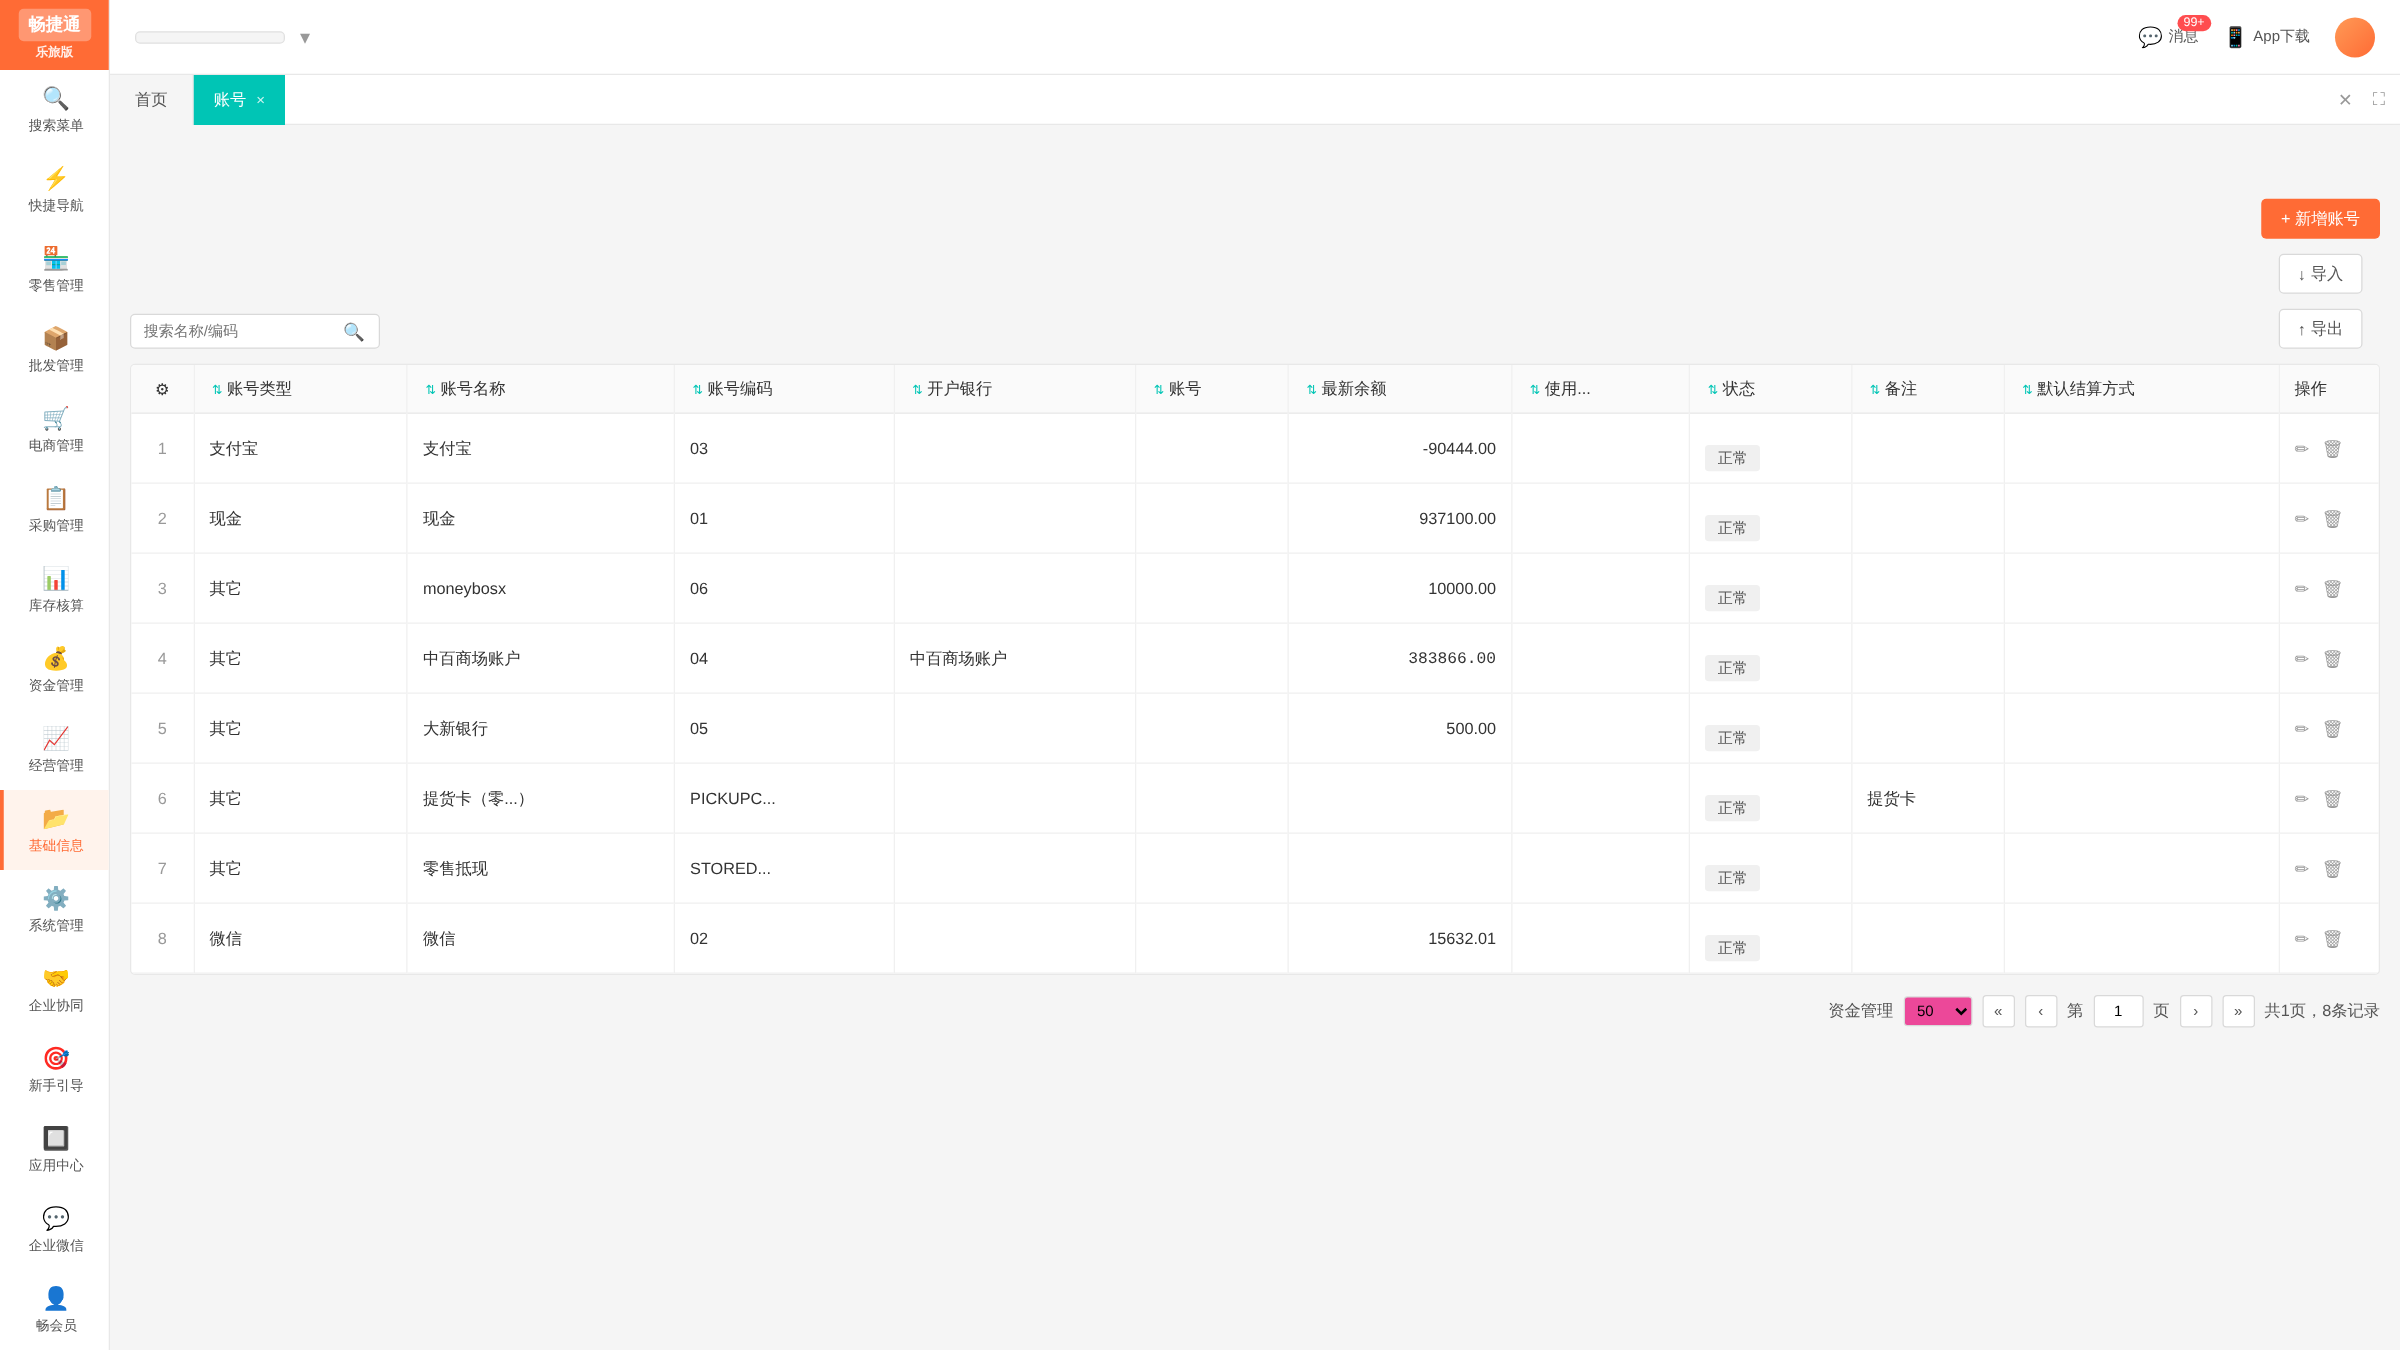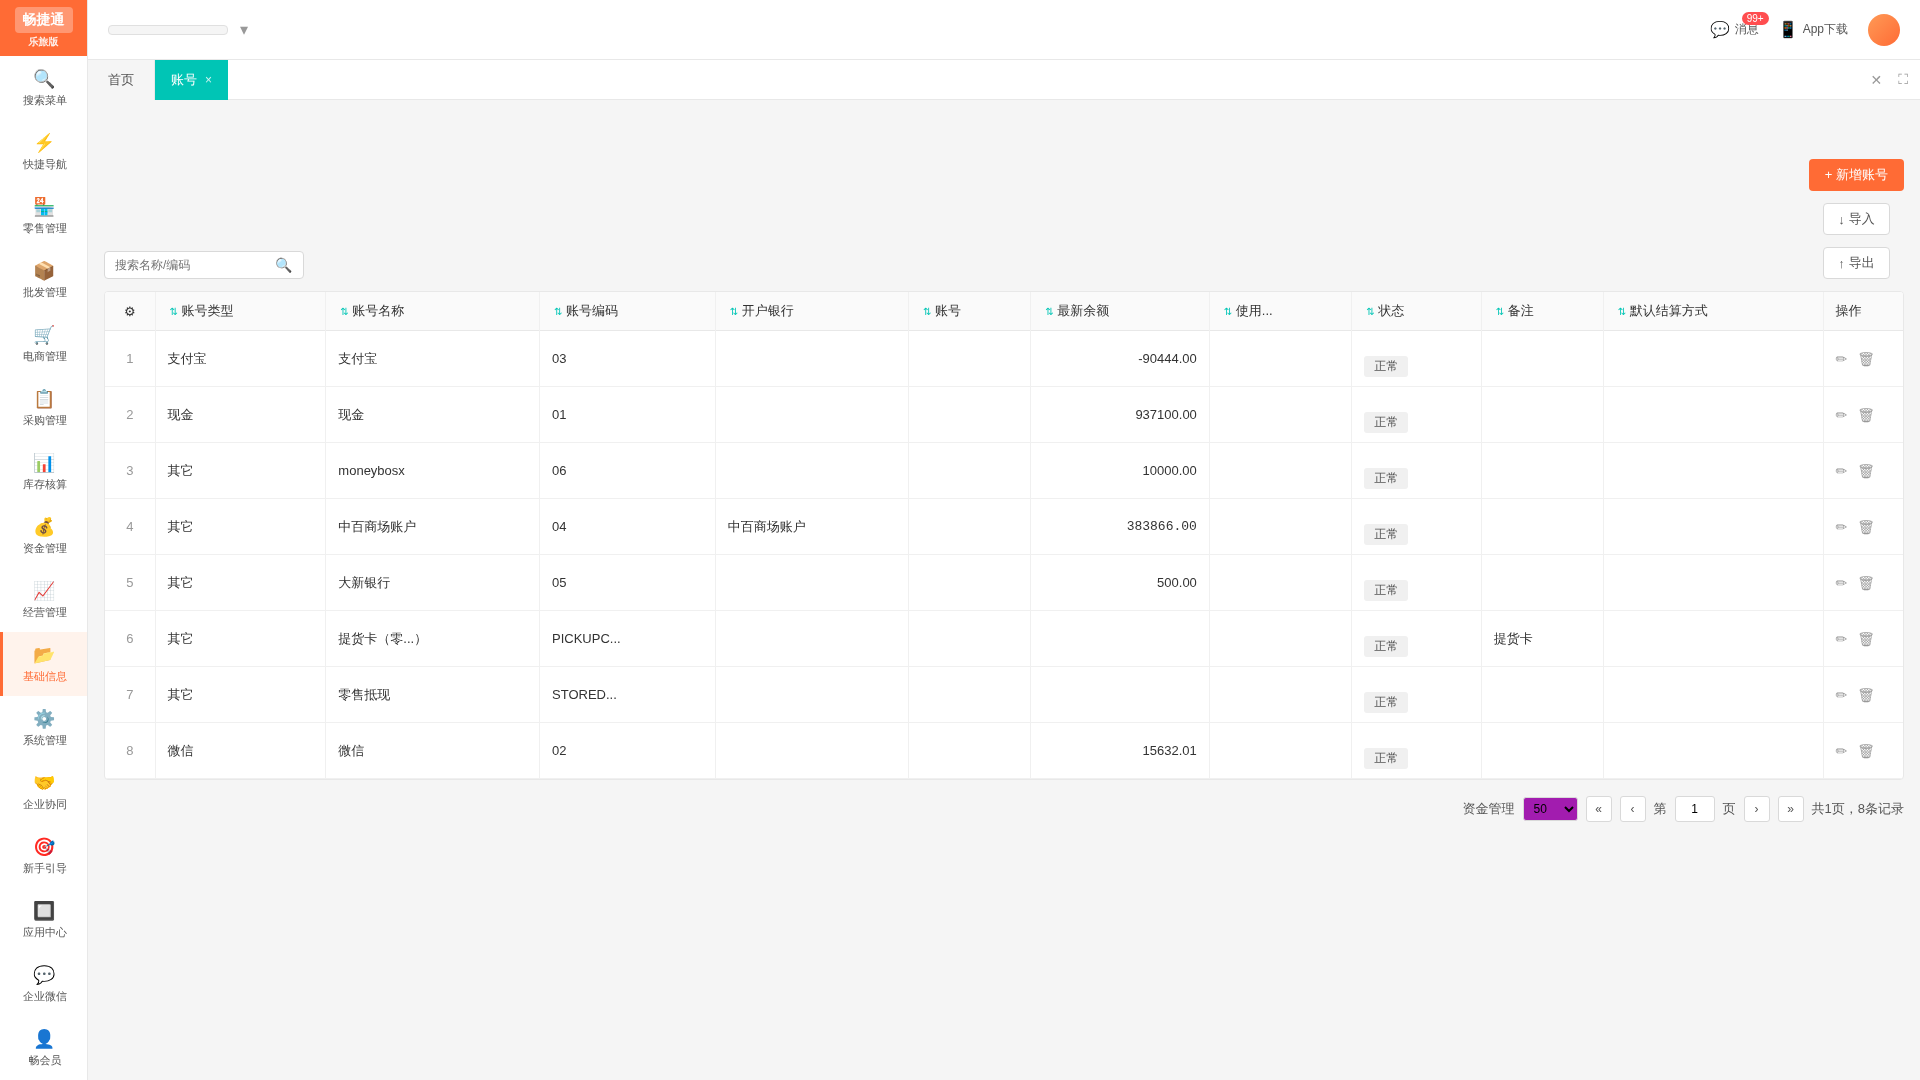--- a/index.html
+++ b/index.html
@@ -314,21 +314,21 @@
       justify-content: flex-end;
       gap: 8px;
       font-size: 13px;
       color: #555;
     }
     .page-select {
       border: 1px solid #d9d9d9;
       border-radius: 3px;
       padding: 3px 6px;
       font-size: 12px;
-      background: #a21caf;
+      background: #ec4899;
     }
     .page-btn {
       width: 26px;
       height: 26px;
       border: 1px solid #d9d9d9;
       border-radius: 3px;
       background: #fff;
       cursor: pointer;
       display: flex;
       align-items: center;

